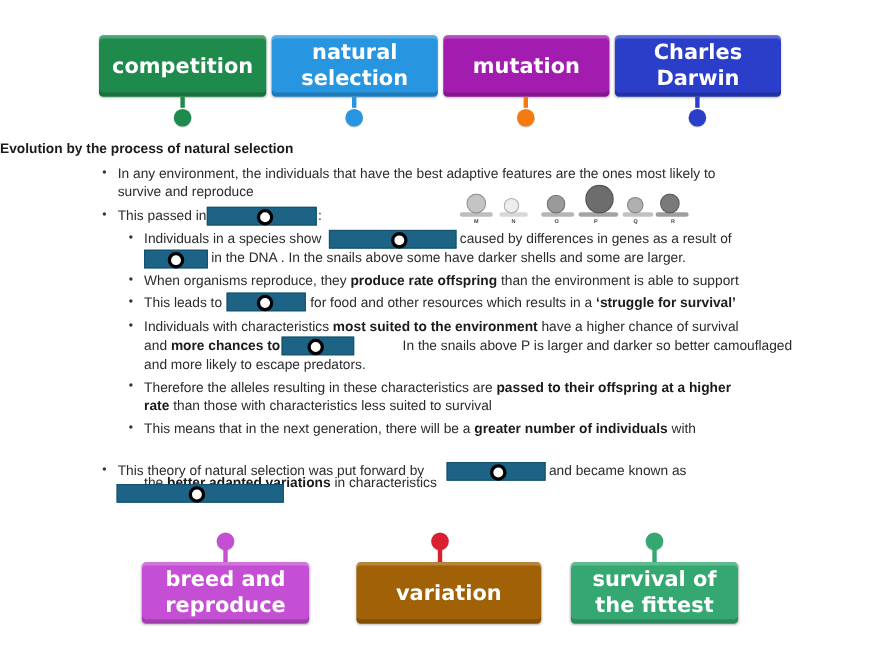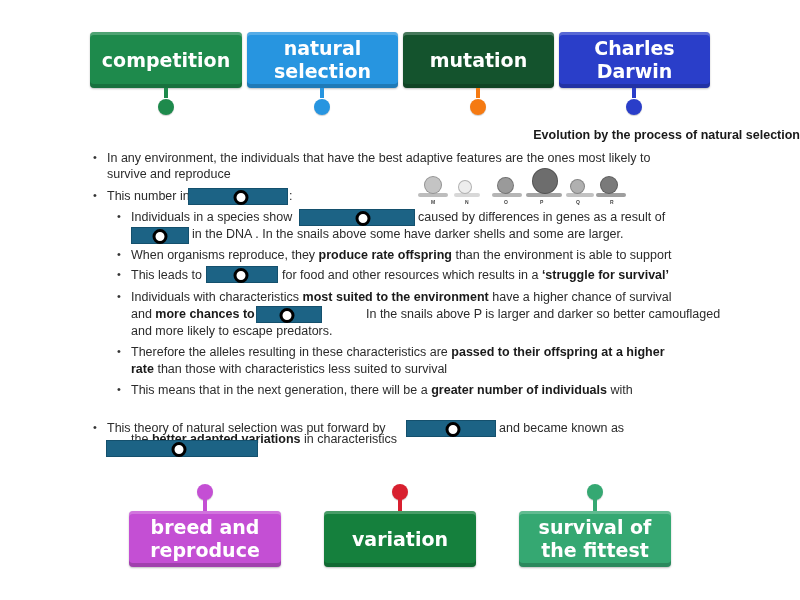--- a/index.html
+++ b/index.html
@@ -10,21 +10,21 @@
     position: absolute; height: 56px; border-radius: 4px;
     display: flex; align-items: center; justify-content: center; text-align: center;
     color: #ffffff; font-family: "DejaVu Sans", sans-serif; font-weight: bold; font-size: 19px; line-height: 23px;
     box-shadow: inset 0 3px 0 rgba(255,255,255,0.22), inset 0 -4px 0 rgba(0,0,0,0.18), 0 1px 2px rgba(0,0,0,0.25);
     cursor: grab; padding: 0 6px;
   }
   .stem { position: absolute; width: 4px; height: 10px; }
   .knob { position: absolute; width: 16px; height: 16px; border-radius: 50%; box-shadow: 0 1px 1px rgba(0,0,0,0.2); cursor: grab; }
 
   .title {
-    position: absolute; left: 0; width: 800px; top: 128px; text-align: right;
+    position: absolute; left: 0; width: 800px; top: 128px; text-align: left;
     font-weight: bold; font-size: 12.5px; color: #1a1a1a;
   }
   .line { position: absolute; font-size: 12.5px; line-height: 16px; white-space: nowrap; color: #2b2b2b; }
   .bullet { position: absolute; font-size: 11px; color: #333; }
   b { font-weight: bold; color: #1a1a1a; }
 
   .drop {
     position: absolute; height: 17px; background: #1c6385; border: 1px solid #14506d; cursor: pointer;
   }
   .drop .hole {
@@ -36,21 +36,21 @@
   .snail { position: absolute; bottom: 8px; }
   .snail .shell { position: absolute; border-radius: 50%; border: 1px solid rgba(0,0,0,0.25); }
   .snail .body { position: absolute; height: 4px; border-radius: 2px; }
   .snail-label { position: absolute; bottom: 0; font-size: 5px; color: #444; font-weight: bold; }
 </style>
 </head>
 <body>
 
 <div class="tile" style="left:90px;top:32px;width:152px;background:#1e8a4c;">competition</div>
 <div class="tile" style="left:247px;top:32px;width:151px;background:#2795e0;">natural selection</div>
-<div class="tile" style="left:403px;top:32px;width:151px;background:#14532d;">mutation</div>
+<div class="tile" style="left:403px;top:32px;width:151px;background:#a21caf;">mutation</div>
 <div class="tile" style="left:559px;top:32px;width:151px;background:#2a3ec9;">Charles Darwin</div>
 
 <div class="stem" style="left:164px;top:88px;background:#1e8a4c;"></div>
 <div class="knob" style="left:158px;top:99px;background:#1e8a4c;"></div>
 <div class="stem" style="left:320px;top:88px;background:#2795e0;"></div>
 <div class="knob" style="left:314px;top:99px;background:#2795e0;"></div>
 <div class="stem" style="left:476px;top:88px;background:#f57a12;"></div>
 <div class="knob" style="left:470px;top:99px;background:#f57a12;"></div>
 <div class="stem" style="left:632px;top:88px;background:#2a3ec9;"></div>
 <div class="knob" style="left:626px;top:99px;background:#2a3ec9;"></div>
@@ -97,21 +97,21 @@
 <span class="bullet" style="left:117px;top:210px;">•</span>
 <span class="bullet" style="left:117px;top:248px;">•</span>
 <span class="bullet" style="left:117px;top:268px;">•</span>
 <span class="bullet" style="left:117px;top:290px;">•</span>
 <span class="bullet" style="left:117px;top:345px;">•</span>
 <span class="bullet" style="left:117px;top:383px;">•</span>
 
 <div class="line" style="left:107px;top:150px;">In any environment, the individuals that have the best adaptive features are the ones most likely to</div>
 <div class="line" style="left:107px;top:166px;">survive and reproduce</div>
 
-<div class="line" style="left:107px;top:188px;">This number in</div>
+<div class="line" style="left:107px;top:188px;">This passed in</div>
 <div class="drop" style="left:188px;top:188px;width:100px;">
     <span class="hole" style="left:52px;"></span>
   </div>
 <div class="line" style="left:289px;top:188px;">:</div>
 
 <div class="line" style="left:131px;top:209px;">Individuals in a species show</div>
 <div class="drop" style="left:299px;top:209px;width:116px;">
     <span class="hole" style="left:63px;"></span>
   </div>
 <div class="line" style="left:418px;top:209px;">caused by differences in genes as a result of</div>
@@ -180,14 +180,14 @@
   </div>
 
 <div class="knob" style="left:197px;top:484px;background:#c44fd4;"></div>
 <div class="stem" style="left:203px;top:499px;height:13px;background:#c44fd4;"></div>
 <div class="knob" style="left:392px;top:484px;background:#d8202f;"></div>
 <div class="stem" style="left:398px;top:499px;height:13px;background:#d8202f;"></div>
 <div class="knob" style="left:587px;top:484px;background:#35a872;"></div>
 <div class="stem" style="left:593px;top:499px;height:13px;background:#35a872;"></div>
 
 <div class="tile" style="left:129px;top:511px;width:152px;background:#c44fd4;">breed and reproduce</div>
-<div class="tile" style="left:324px;top:511px;width:152px;background:#15803d;">variation</div>
+<div class="tile" style="left:324px;top:511px;width:168px;background:#a16207;">variation</div>
 <div class="tile" style="left:519px;top:511px;width:152px;background:#35a872;">survival of the fittest</div>
 
 </body></html>

